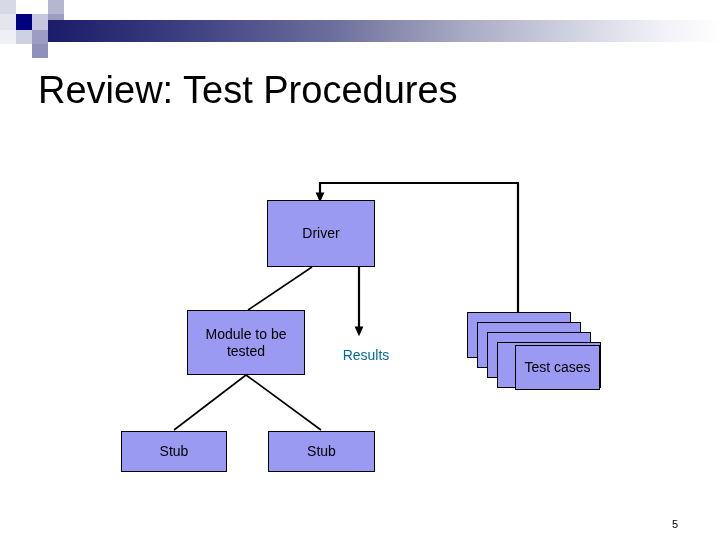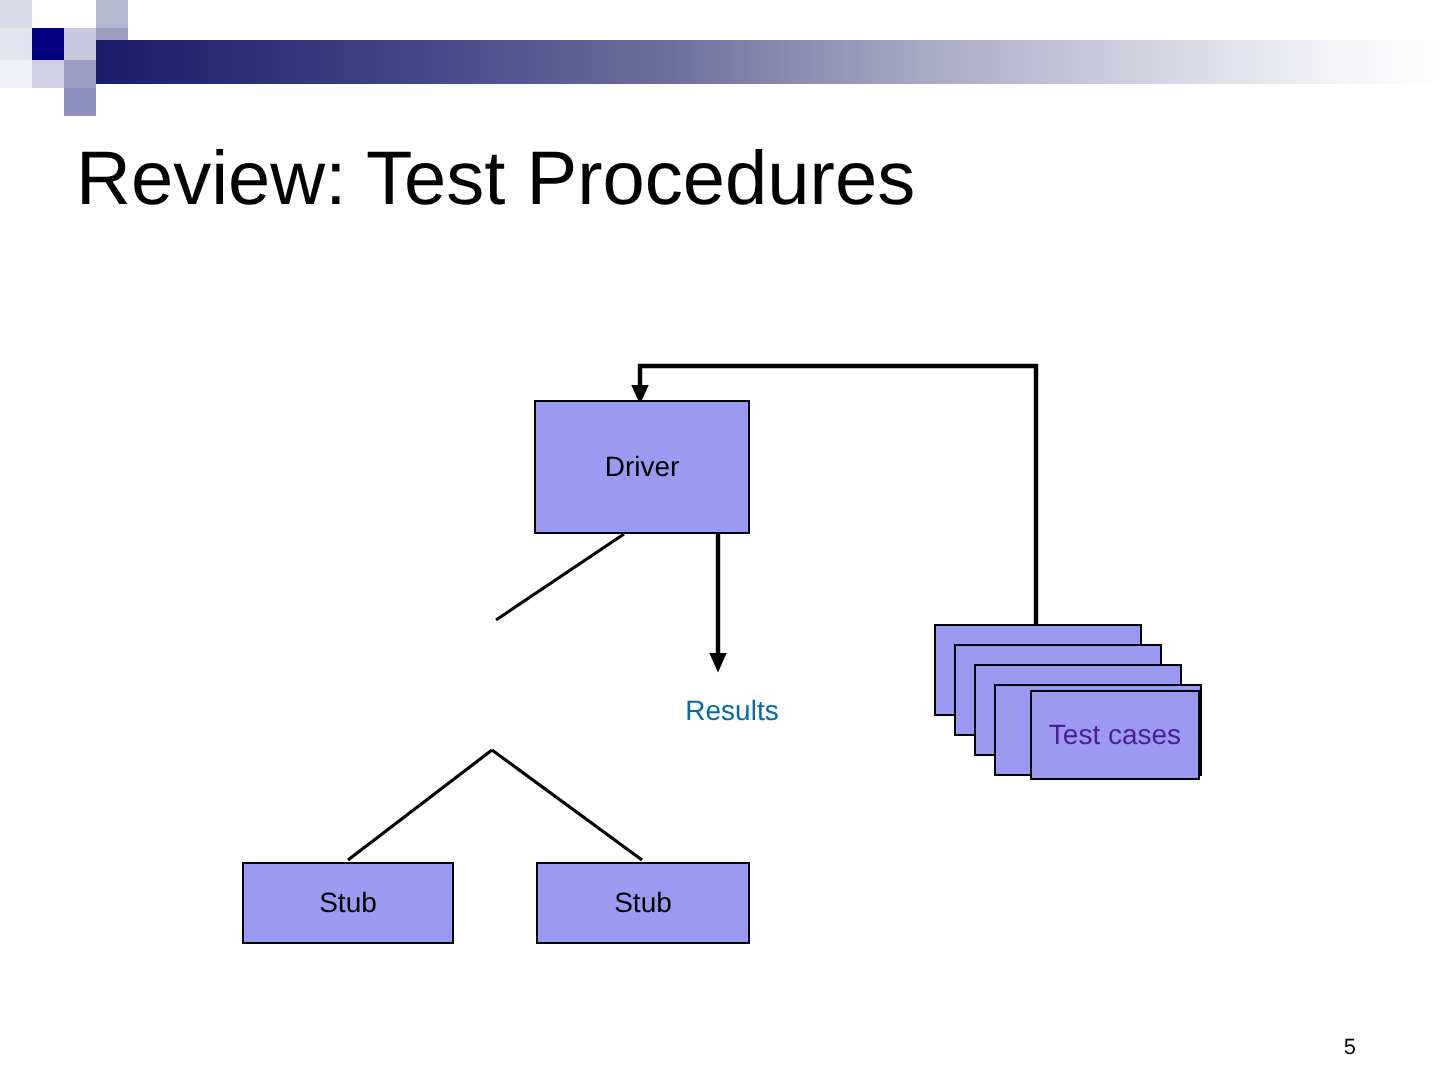--- a/index.html
+++ b/index.html
@@ -103,21 +103,21 @@
   .sc3 { left: 497px; top: 342px; }
   .sc4 {
     left: 515px; top: 345px;
     width: 85px; height: 45px;
     display: flex;
     align-items: center;
     justify-content: center;
     text-align: center;
     font-size: 14px;
     line-height: 17px;
-    color: #4c1d95;
+    color: #000000;
   }
 
   .label-results {
     position: absolute;
     left: 330px;
     top: 347px;
     width: 72px;
     text-align: center;
     font-size: 14px;
     color: #0369a1;
@@ -176,20 +176,21 @@
 
     <line x1="246" y1="375" x2="174" y2="430" stroke="#000000" stroke-width="1.6"></line>
 
     <line x1="246" y1="375" x2="321" y2="430" stroke="#000000" stroke-width="1.6"></line>
   </svg>
 
   <div class="diagram">
 
     <div class="node node-driver">Driver</div>
 
+    <div class="node node-module">Module to be tested</div>
 
     <div class="node node-stub-l">Stub</div>
 
     <div class="node node-stub-r">Stub</div>
 
     <div class="stack-card sc0"></div>
     <div class="stack-card sc1"></div>
     <div class="stack-card sc2"></div>
     <div class="stack-card sc3"></div>
     <div class="stack-card sc4">Test cases</div>

